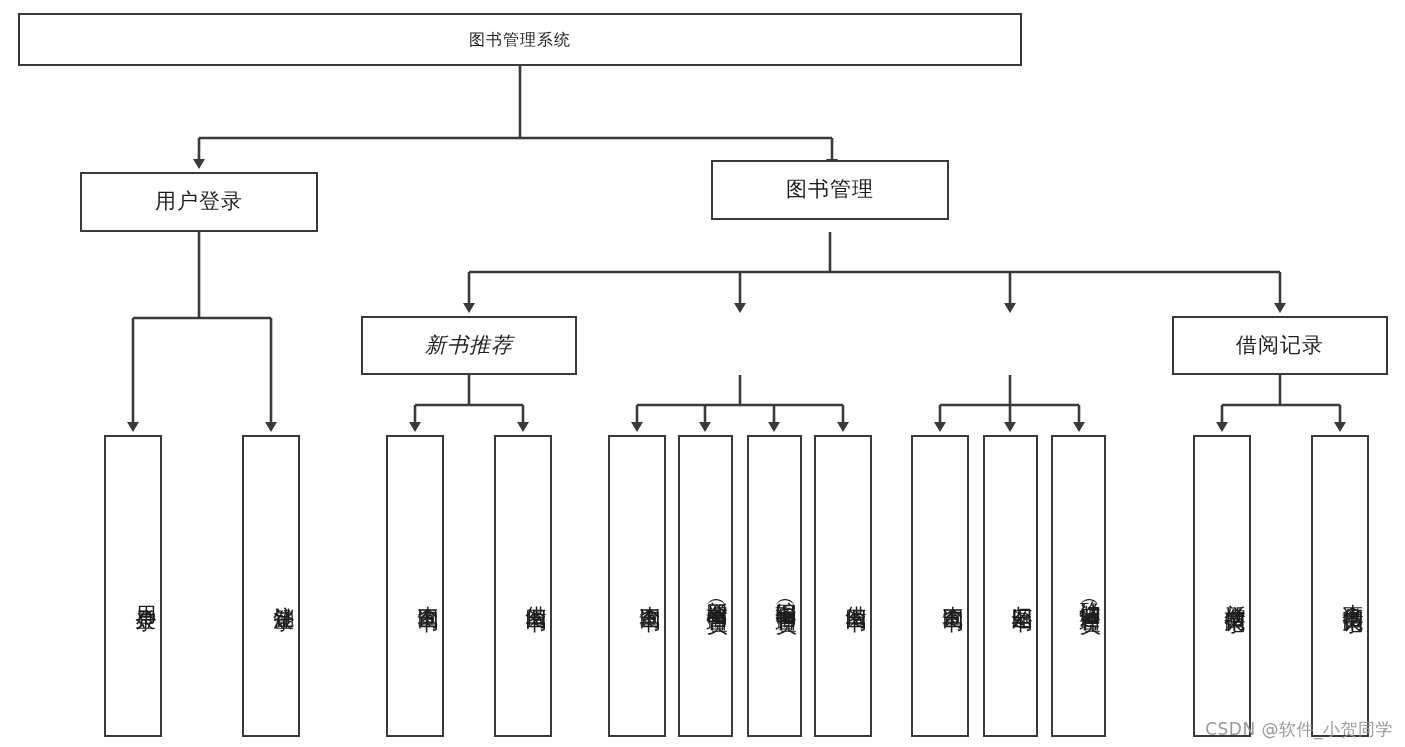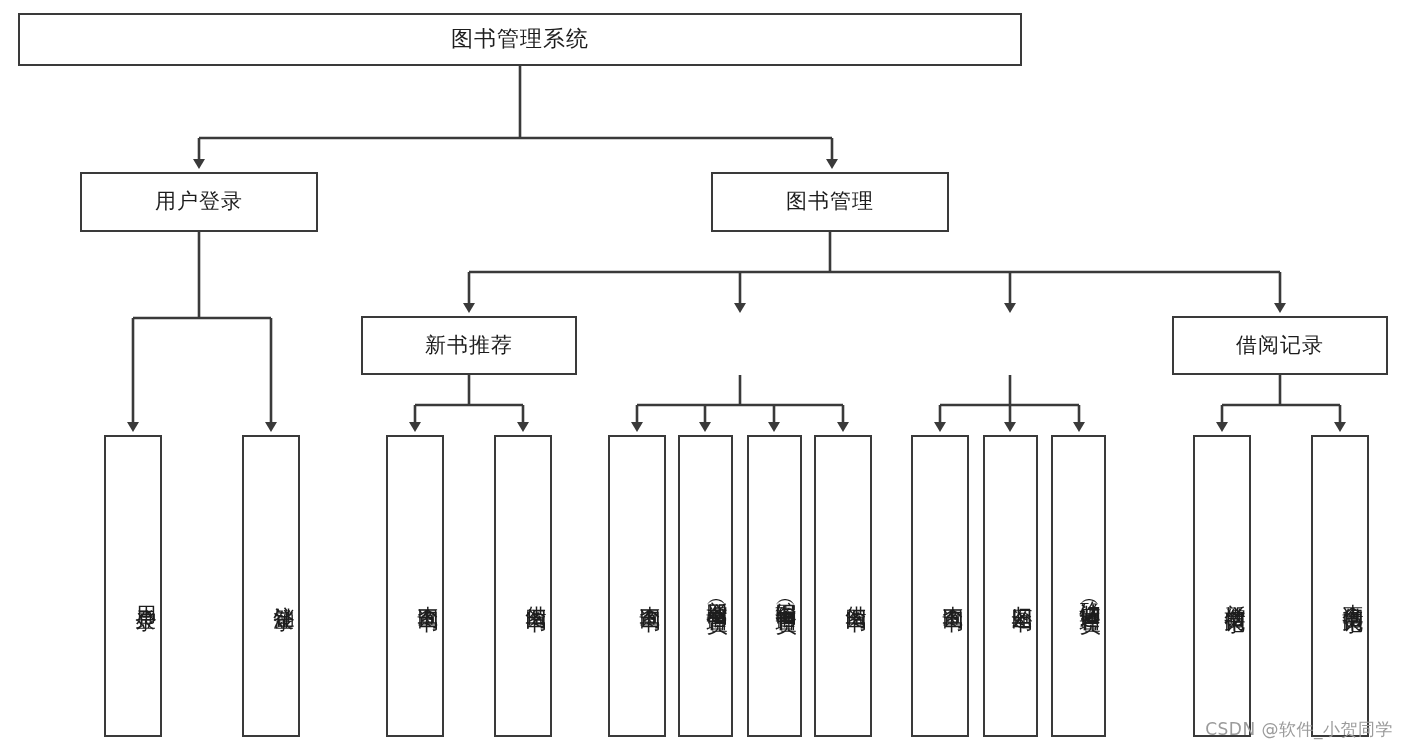--- a/index.html
+++ b/index.html
@@ -34,21 +34,21 @@
     align-items: center;
     justify-content: center;
     color: #1d1d1d;
   }
   .node.horizontal {
     font-size: 21px;
     line-height: 1.2;
     letter-spacing: 1px;
   }
   .node.root {
-    font-size: 22px;
+    font-size: 16px;
   }
   .node.vertical {
     writing-mode: vertical-rl;
     text-orientation: upright;
     font-size: 21px;
     line-height: 1.35;
     letter-spacing: 2px;
     padding-top: 14px;
     align-items: flex-start;
     justify-content: center;
@@ -126,25 +126,25 @@
     </g>
   </svg>
 
   <div class="node horizontal root" style="left:18px; top:13px; width:1004px; height:53px;">
     <span class="node-label">图书管理系统</span>
   </div>
 
   <div class="node horizontal" style="left:80px; top:172px; width:238px; height:60px;">
     <span class="node-label">用户登录</span>
   </div>
-  <div class="node horizontal" style="left:711px; top:172px; width:238px; height:60px;">
+  <div class="node horizontal" style="left:711px; top:160px; width:238px; height:60px;">
     <span class="node-label">图书管理</span>
   </div>
 
-  <div class="node horizontal" style="left:361px; top:316px; width:216px; height:59px;">
+  <div class="node horizontal" style="left:361px; top:316px; width:216px; height:59px;font-style:italic;">
     <span class="node-label">新书推荐</span>
   </div>
   <div class="node horizontal" style="left:1172px; top:316px; width:216px; height:59px;">
     <span class="node-label">借阅记录</span>
   </div>
 
   <div class="node vertical" style="left:104px; top:435px; width:58px; height:302px;">
     <span class="node-label">用户登录</span>
   </div>
   <div class="node vertical" style="left:242px; top:435px; width:58px; height:302px;">

